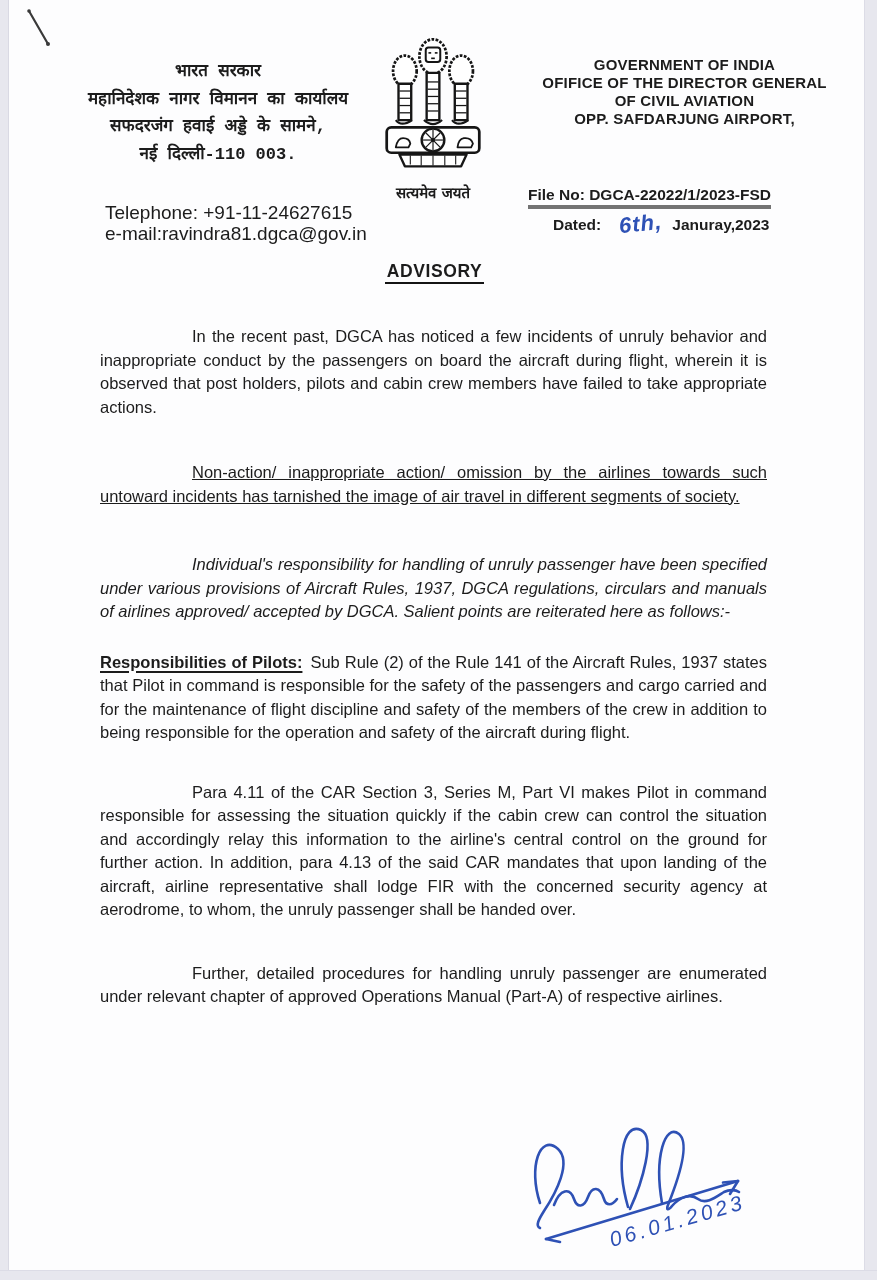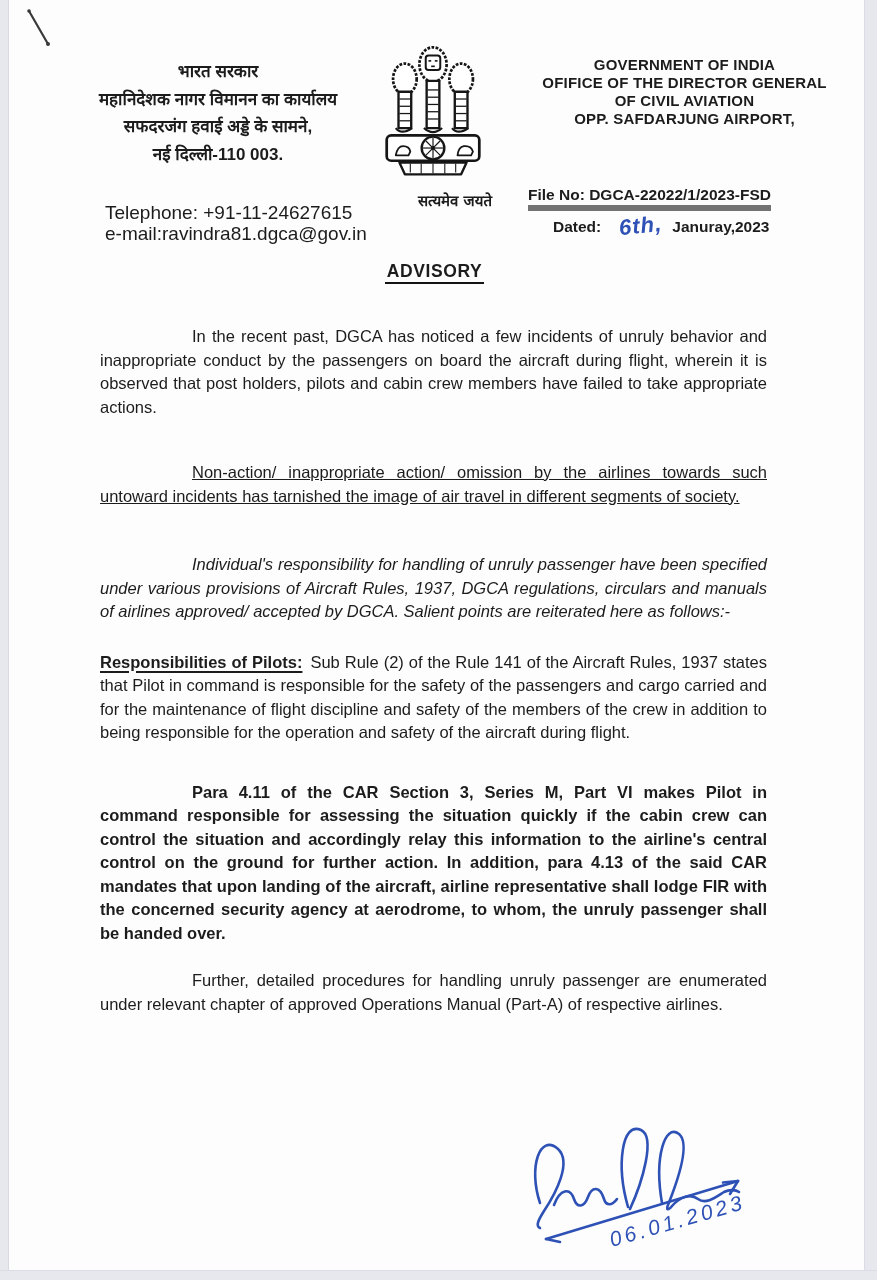--- a/index.html
+++ b/index.html
@@ -14,35 +14,35 @@
   .edge-left{left:0;top:0;width:8px;height:1280px;border-right:1px solid #d9d9e3;}
   .edge-right{right:0;top:0;width:12px;height:1280px;border-left:1px solid #dcdce6;}
   .edge-bottom{left:0;bottom:0;width:877px;height:9px;border-top:1px solid #dcdce6;}
 
   .stray{position:absolute;left:18px;top:4px;}
 
   
   .hindi-block{
     position:absolute;left:68px;top:58px;width:300px;
     text-align:center;font-weight:bold;font-size:17px;line-height:27.5px;
-    font-family:Liberation Sans, sans-serif;
-  }
-  .emblem-wrap{position:absolute;left:374px;top:34px;width:118px;text-align:right;}
+    font-family:Liberation Mono, monospace;
+  }
+  .emblem-wrap{position:absolute;left:374px;top:26px;width:118px;text-align:center;}
   .emblem-caption{
     margin-top:2px;font-weight:bold;font-size:15px;
     font-family:"DejaVu Sans","Liberation Sans",sans-serif;
   }
   .english-block{
     position:absolute;left:512px;top:56px;width:345px;
     text-align:center;font-weight:bold;font-size:15px;line-height:18px;
     letter-spacing:.2px;
   }
   .contact-block{position:absolute;left:105px;top:202px;font-size:19px;line-height:21px;}
   .fileref-block{position:absolute;left:528px;top:186px;width:330px;font-size:15.5px;}
-  .file-no{font-weight:bold;border-bottom:6px solid #737373;display:inline-block;padding-bottom:1px;}
+  .file-no{font-weight:bold;border-bottom:4px solid #737373;display:inline-block;padding-bottom:1px;}
   .dated-line{margin-top:3px;display:flex;align-items:flex-end;}
   .dated-label{font-weight:bold;margin-left:25px;}
   .dated-hand{
     color:#2e51b5;font-size:22px;font-style:italic;line-height:20px;
     display:inline-block;transform:rotate(-6deg);margin:2px 10px 0 18px;
     font-weight:bold;letter-spacing:1px;
   }
   .dated-value{font-weight:bold;}
 
   .advisory-title{
@@ -57,21 +57,21 @@
   .content{position:absolute;left:100px;top:325px;width:667px;}
   .content p{
     margin:0;font-size:16.5px;line-height:23.5px;
     text-align:justify;text-indent:92px;
   }
   .content p.no-indent{text-indent:0;}
   .content p.mb1{margin-bottom:42px;}
   .content p.mb2{margin-bottom:45px;text-decoration:underline;}
   .content p.mb3{margin-bottom:27px;font-style:italic;}
   .content p.mb4{margin-bottom:36px;}
-  .content p.mb5{margin-bottom:24px;font-weight:bold;}
+  .content p.mb5{margin-bottom:40px;}
   .lead{font-weight:bold;text-decoration:underline;text-decoration-thickness:2px;text-underline-offset:3px;margin-right:8px;}
 
   .signature{position:absolute;left:520px;top:1105px;width:260px;height:160px;}
 </style>
 </head>
 <body>
 
 <div class="edge edge-left"></div>
 <div class="edge edge-right"></div>
 <div class="edge edge-bottom"></div>

